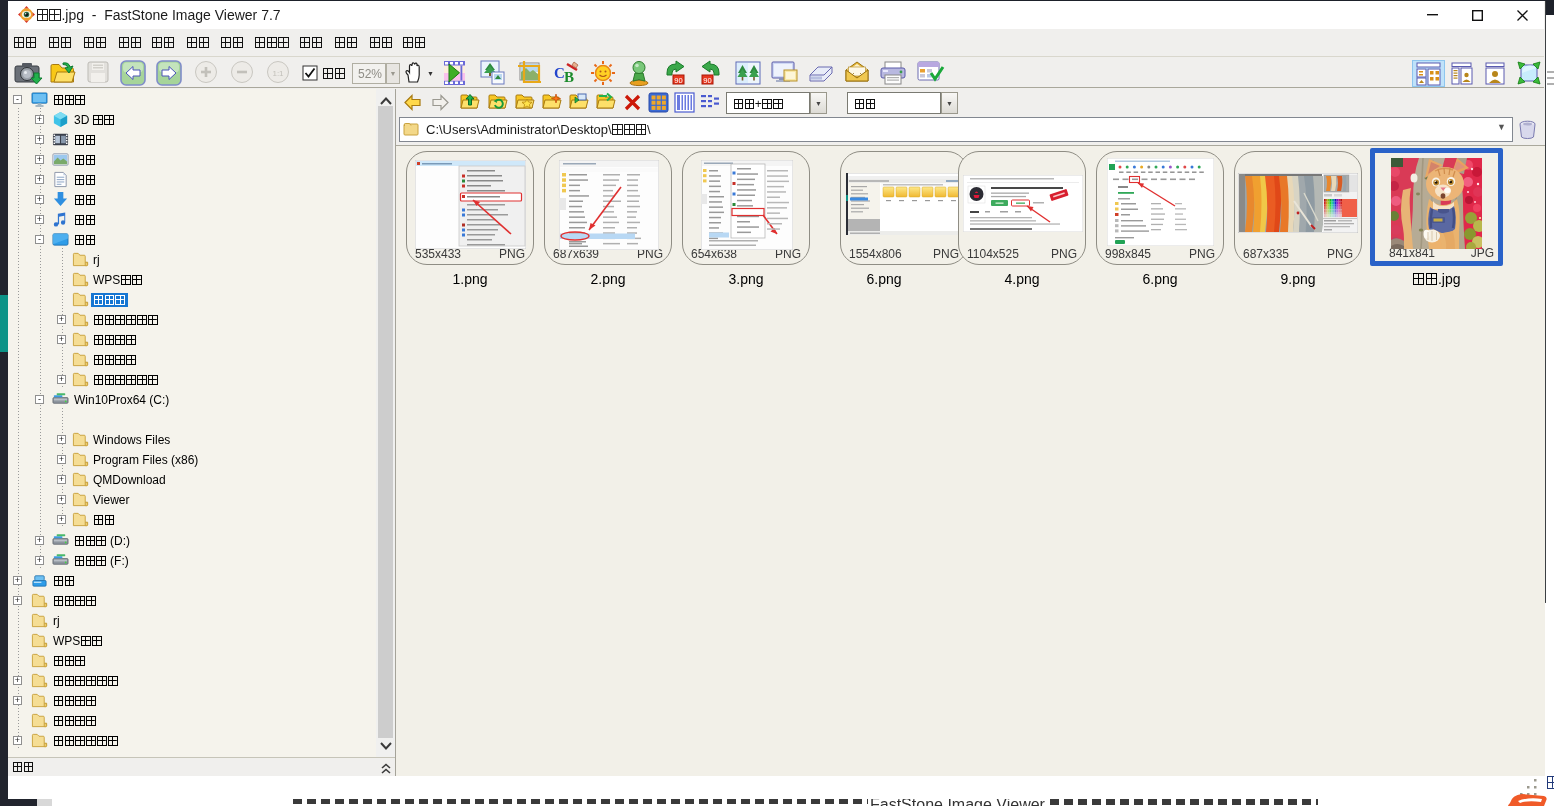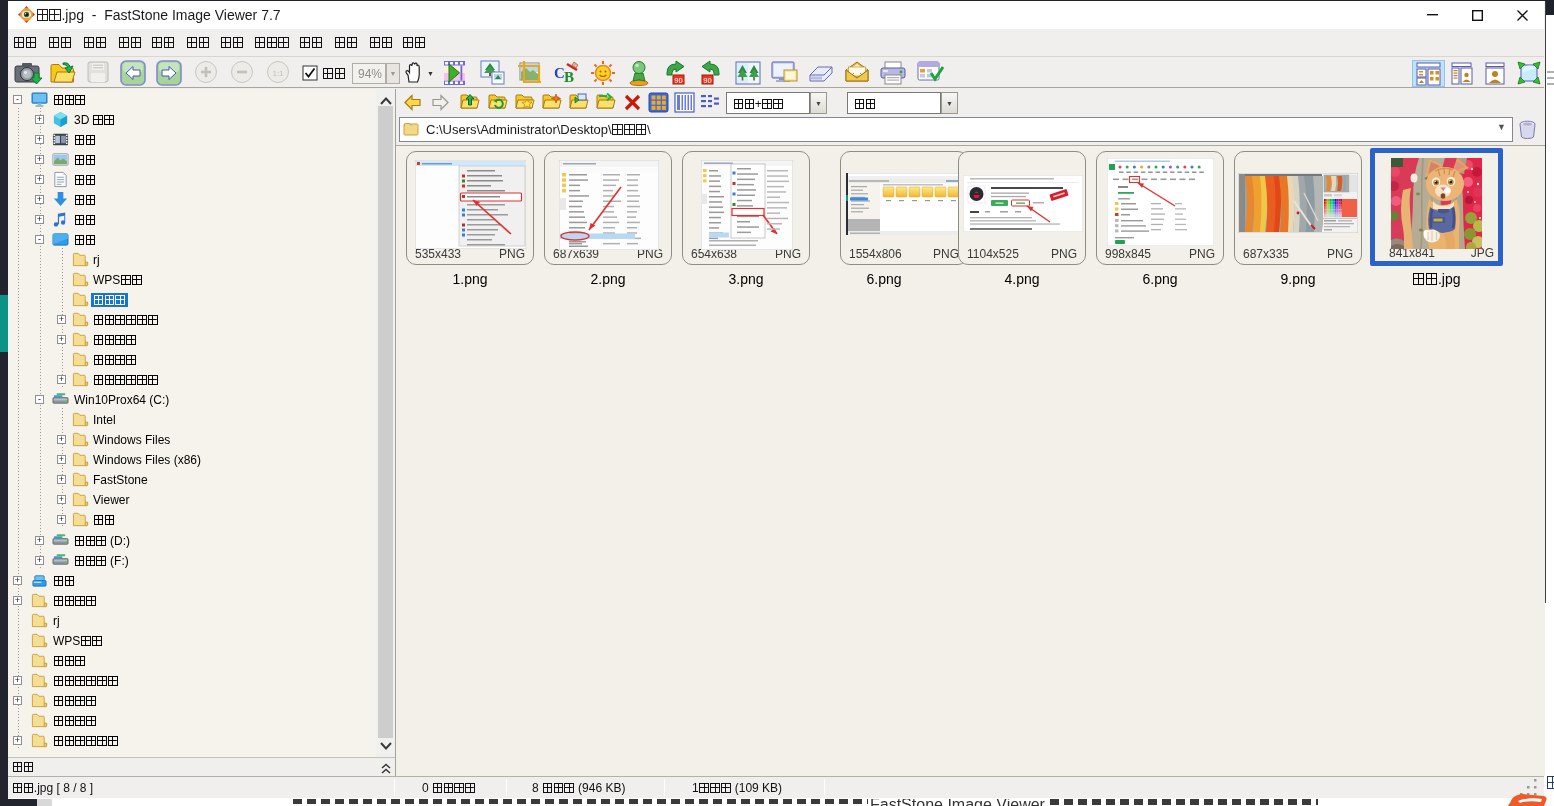--- a/index.html
+++ b/index.html
@@ -32,21 +32,21 @@
 #bbdark{left:0px;top:799px;width:37px;height:7px;background:#21242d}
 #bbgray{left:37px;top:799px;width:15px;height:7px;background:#d8d8d8}
 .tr{position:absolute;height:20px;width:368px}
 .ex{position:absolute;width:9px;height:9px;border:1px solid #8f8f8f;background:#fff;font-size:9px;line-height:7px;text-align:center;color:#222;top:5px}
 .ic{position:absolute;top:1px;width:17px;height:17px}
 .tx{position:absolute;top:3px;font-size:12px;color:#000;white-space:nowrap}
 .l0 .ex{left:5px}.l0 .ic{left:23px}.l0 .tx{left:45px}
 .l1 .ex{left:27px}.l1 .ic{left:44px}.l1 .tx{left:66px}
 .l2 .ex{left:49px}.l2 .ic{left:64px}.l2 .tx{left:85px}
 .sel{background:#1676d2;color:#fff;padding:0 2px;margin-left:-2px}
-.cell{position:absolute;width:128px;height:114px;border:1px solid #8f8d84;border-radius:10px;background:#f2f0e8}
+.cell{position:absolute;width:128px;height:114px;border:1px solid #8f8d84;border-radius:21px;background:#f2f0e8}
 .dim{position:absolute;bottom:3px;left:8px;font-size:12px;color:#3a3a3a}
 .fmt{position:absolute;bottom:3px;right:8px;font-size:12px;color:#3a3a3a}
 .fname{position:absolute;top:125px;width:128px;text-align:center;font-size:14px;color:#000}
 .ti{position:absolute;overflow:hidden}
 svg{position:absolute;overflow:visible}
 .dots{position:absolute;width:1px;background-image:linear-gradient(#9a9a9a 1px,transparent 1px);background-size:1px 3px}
 .cj{display:inline-block;width:0.8em;height:0.84em;border:0.085em solid currentColor;box-sizing:border-box;vertical-align:-0.07em;margin:0 0.055em;background:linear-gradient(currentColor,currentColor) center/100% 0.09em no-repeat,linear-gradient(currentColor,currentColor) center/0.09em 100% no-repeat}
 </style></head>
 <body>
 <div id="page">
@@ -136,21 +136,21 @@
 <svg class="abs" style="left:258px;top:2px" width="24" height="24" viewBox="0 0 24 24">
           <circle cx="12" cy="12" r="10.5" fill="#edebe7" stroke="#c9c7c1"></circle>
           <text x="12" y="15.5" font-size="8" fill="#c2c0ba" text-anchor="middle" font-family="Liberation Sans">1:1</text>
         </svg>
 <svg class="abs" style="left:294px;top:7px" width="16" height="16" viewBox="0 0 16 16">
           <rect x="1" y="1" width="14" height="14" fill="#fff" stroke="#333"></rect>
           <path d="M3.5 8 L6.5 11.5 L12.5 3.5" fill="none" stroke="#111" stroke-width="1.8"></path>
         </svg>
 <span class="abs" style="left:314px;top:8px;font-size:13px;color:#111"><i class="cj"></i><i class="cj"></i></span>
 <div class="abs" style="left:344px;top:5px;width:34px;height:21px;background:#f2f1ee;border:1px solid #b0aea2">
-          <span style="position:absolute;left:5px;top:3px;font-size:12px;color:#8f8d86">94%</span>
+          <span style="position:absolute;left:5px;top:3px;font-size:12px;color:#8f8d86">52%</span>
         </div>
 <div class="abs" style="left:378px;top:5px;width:14px;height:21px;background:#e7e5e1;border:1px solid #b0aea2;font-size:7px;color:#9a988f;text-align:center;line-height:20px">▼</div>
 <svg class="abs" style="left:396px;top:4px" width="18" height="22" viewBox="0 0 18 22">
           <path d="M5 20 L4 13 Q1 10 2.5 8.8 Q4 8 5.5 10.5 L5.5 4 Q5.5 2.6 6.6 2.6 Q7.6 2.6 7.8 4 L8.2 2 Q8.5 0.8 9.6 1 Q10.6 1.2 10.6 2.6 L10.8 1.8 Q11.2 0.8 12.2 1.1 Q13 1.4 13 2.8 L13 4 Q13.4 3 14.3 3.3 Q15.2 3.6 15.2 5 L15.2 13 Q15.2 16 13.5 20 Z" fill="#fff" stroke="#222" stroke-width="1.2"></path>
         </svg>
 <span class="abs" style="left:419px;top:12px;font-size:7px;color:#333">▼</span>
 <svg class="abs" style="left:436px;top:3px" width="22" height="24" viewBox="0 0 22 24">
 <rect x="0" y="0" width="21" height="24" fill="#6a6ad8"></rect>
 <rect x="0" y="4.5" width="21" height="15" fill="#fdeedd"></rect>
 <rect x="0" y="12" width="21" height="7.5" fill="#f9c0ec"></rect>
@@ -452,50 +452,43 @@
             <span class="ex">-</span>
             <svg class="ic" width="18" height="18" viewBox="0 0 18 18">
               <rect x="1" y="7" width="16" height="6" rx="1" fill="#8d959e" stroke="#5a6068" stroke-width="0.8"></rect>
               <rect x="2" y="8" width="14" height="2" fill="#b8bec6"></rect>
               <circle cx="14.5" cy="11" r="0.9" fill="#3ddc3d"></circle>
               <rect x="2" y="4.6" width="9" height="2" rx="0.5" fill="#3b9ae0"></rect>
               <rect x="5" y="2.4" width="9" height="2" rx="0.5" fill="#49b86a"></rect>
             </svg>
             <span class="tx">Win10Prox64 (C:)</span>
           </div>
-<div class="tr l2" style="top:321px">
-            <svg class="ic" width="18" height="18" viewBox="0 0 18 18">
-              <path d="M1.5 15.5 L1.5 3.5 A1 1 0 0 1 2.5 2.5 L6.5 2.5 L8.5 4.5 L13 4.5 A1 1 0 0 1 14 5.5 L14 12 L16.5 12 L16.5 14.5 A1 1 0 0 1 15.5 15.5 Z" fill="#f5dd94" stroke="#c9a23e" stroke-width="1"></path>
-              <path d="M14 12 L14 15.5 L15.5 15.5 A1 1 0 0 0 16.5 14.5 L16.5 12 Z" fill="#eccd72" stroke="#c9a23e" stroke-width="1"></path>
-            </svg>
-            <span class="tx">Intel</span>
-          </div>
 <div class="tr l2" style="top:341px">
             <span class="ex">+</span>
             <svg class="ic" width="18" height="18" viewBox="0 0 18 18">
               <path d="M1.5 15.5 L1.5 3.5 A1 1 0 0 1 2.5 2.5 L6.5 2.5 L8.5 4.5 L13 4.5 A1 1 0 0 1 14 5.5 L14 12 L16.5 12 L16.5 14.5 A1 1 0 0 1 15.5 15.5 Z" fill="#f5dd94" stroke="#c9a23e" stroke-width="1"></path>
               <path d="M14 12 L14 15.5 L15.5 15.5 A1 1 0 0 0 16.5 14.5 L16.5 12 Z" fill="#eccd72" stroke="#c9a23e" stroke-width="1"></path>
             </svg>
             <span class="tx">Windows Files</span>
           </div>
 <div class="tr l2" style="top:361px">
             <span class="ex">+</span>
             <svg class="ic" width="18" height="18" viewBox="0 0 18 18">
               <path d="M1.5 15.5 L1.5 3.5 A1 1 0 0 1 2.5 2.5 L6.5 2.5 L8.5 4.5 L13 4.5 A1 1 0 0 1 14 5.5 L14 12 L16.5 12 L16.5 14.5 A1 1 0 0 1 15.5 15.5 Z" fill="#f5dd94" stroke="#c9a23e" stroke-width="1"></path>
               <path d="M14 12 L14 15.5 L15.5 15.5 A1 1 0 0 0 16.5 14.5 L16.5 12 Z" fill="#eccd72" stroke="#c9a23e" stroke-width="1"></path>
             </svg>
-            <span class="tx">Windows Files (x86)</span>
+            <span class="tx">Program Files (x86)</span>
           </div>
 <div class="tr l2" style="top:381px">
             <span class="ex">+</span>
             <svg class="ic" width="18" height="18" viewBox="0 0 18 18">
               <path d="M1.5 15.5 L1.5 3.5 A1 1 0 0 1 2.5 2.5 L6.5 2.5 L8.5 4.5 L13 4.5 A1 1 0 0 1 14 5.5 L14 12 L16.5 12 L16.5 14.5 A1 1 0 0 1 15.5 15.5 Z" fill="#f5dd94" stroke="#c9a23e" stroke-width="1"></path>
               <path d="M14 12 L14 15.5 L15.5 15.5 A1 1 0 0 0 16.5 14.5 L16.5 12 Z" fill="#eccd72" stroke="#c9a23e" stroke-width="1"></path>
             </svg>
-            <span class="tx">FastStone</span>
+            <span class="tx">QMDownload</span>
           </div>
 <div class="tr l2" style="top:401px">
             <span class="ex">+</span>
             <svg class="ic" width="18" height="18" viewBox="0 0 18 18">
               <path d="M1.5 15.5 L1.5 3.5 A1 1 0 0 1 2.5 2.5 L6.5 2.5 L8.5 4.5 L13 4.5 A1 1 0 0 1 14 5.5 L14 12 L16.5 12 L16.5 14.5 A1 1 0 0 1 15.5 15.5 Z" fill="#f5dd94" stroke="#c9a23e" stroke-width="1"></path>
               <path d="M14 12 L14 15.5 L15.5 15.5 A1 1 0 0 0 16.5 14.5 L16.5 12 Z" fill="#eccd72" stroke="#c9a23e" stroke-width="1"></path>
             </svg>
             <span class="tx">Viewer</span>
           </div>
 <div class="tr l2" style="top:421px">
@@ -1251,30 +1244,20 @@
 <path d="M37 74 L37 82 M41 73 L41 83 M45.5 74 L45.5 82" stroke="#d8c8ac" stroke-width="1"></path>
 <path d="M0 82 Q6 78 13 83 L13 91 L0 91 Z" fill="#9a8878"></path>
 <path d="M0 88 Q6 84 13 88 L13 91 L0 91 Z" fill="#7a6a5e"></path>
 </svg>
               </div>
             </div>
 <div class="fname" style="left:974px;width:133px"><i class="cj"></i><i class="cj"></i>.jpg</div>
 </div>
     </div>
   </div>
-  <div class="abs" id="status">
-    <span class="st" style="left:4px"><i class="cj"></i><i class="cj"></i>.jpg [ 8 / 8 ]</span>
-    <div class="sep" style="left:386px"></div>
-    <span class="st" style="left:414px">0 <i class="cj"></i><i class="cj"></i><i class="cj"></i><i class="cj"></i></span>
-    <div class="sep" style="left:498px"></div>
-    <span class="st" style="left:524px">8 <i class="cj"></i><i class="cj"></i><i class="cj"></i> (946 KB)</span>
-    <div class="sep" style="left:656px"></div>
-    <span class="st" style="left:684px">1<i class="cj"></i><i class="cj"></i><i class="cj"></i> (109 KB)</span>
-    <div class="sep" style="left:816px"></div>
-  </div>
 </div>
 <div class="abs" id="bgright"></div>
 <div class="abs" id="bgrdark"></div>
 <svg class="abs" style="left:1547px;top:70px" width="7" height="18" viewBox="0 0 7 18">
       <g stroke="#b0b0b0" stroke-width="2">
         <path d="M0 2 H7"></path>
         <path d="M0 8 H7"></path>
         <path d="M0 14 H7"></path>
       </g>
     </svg>

